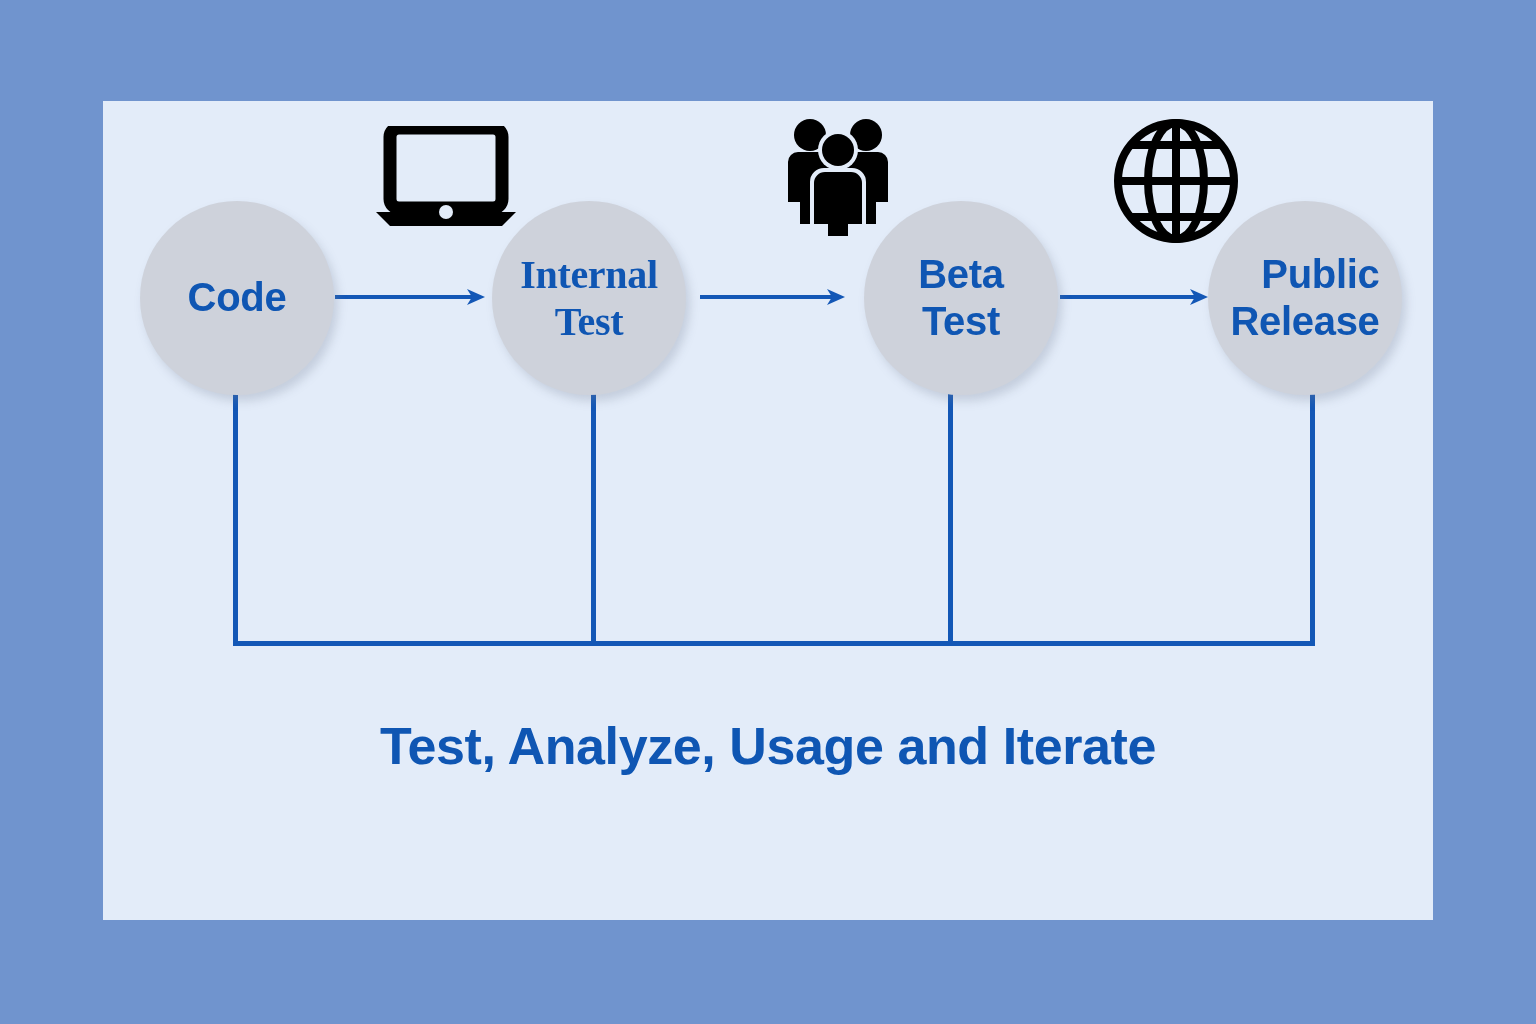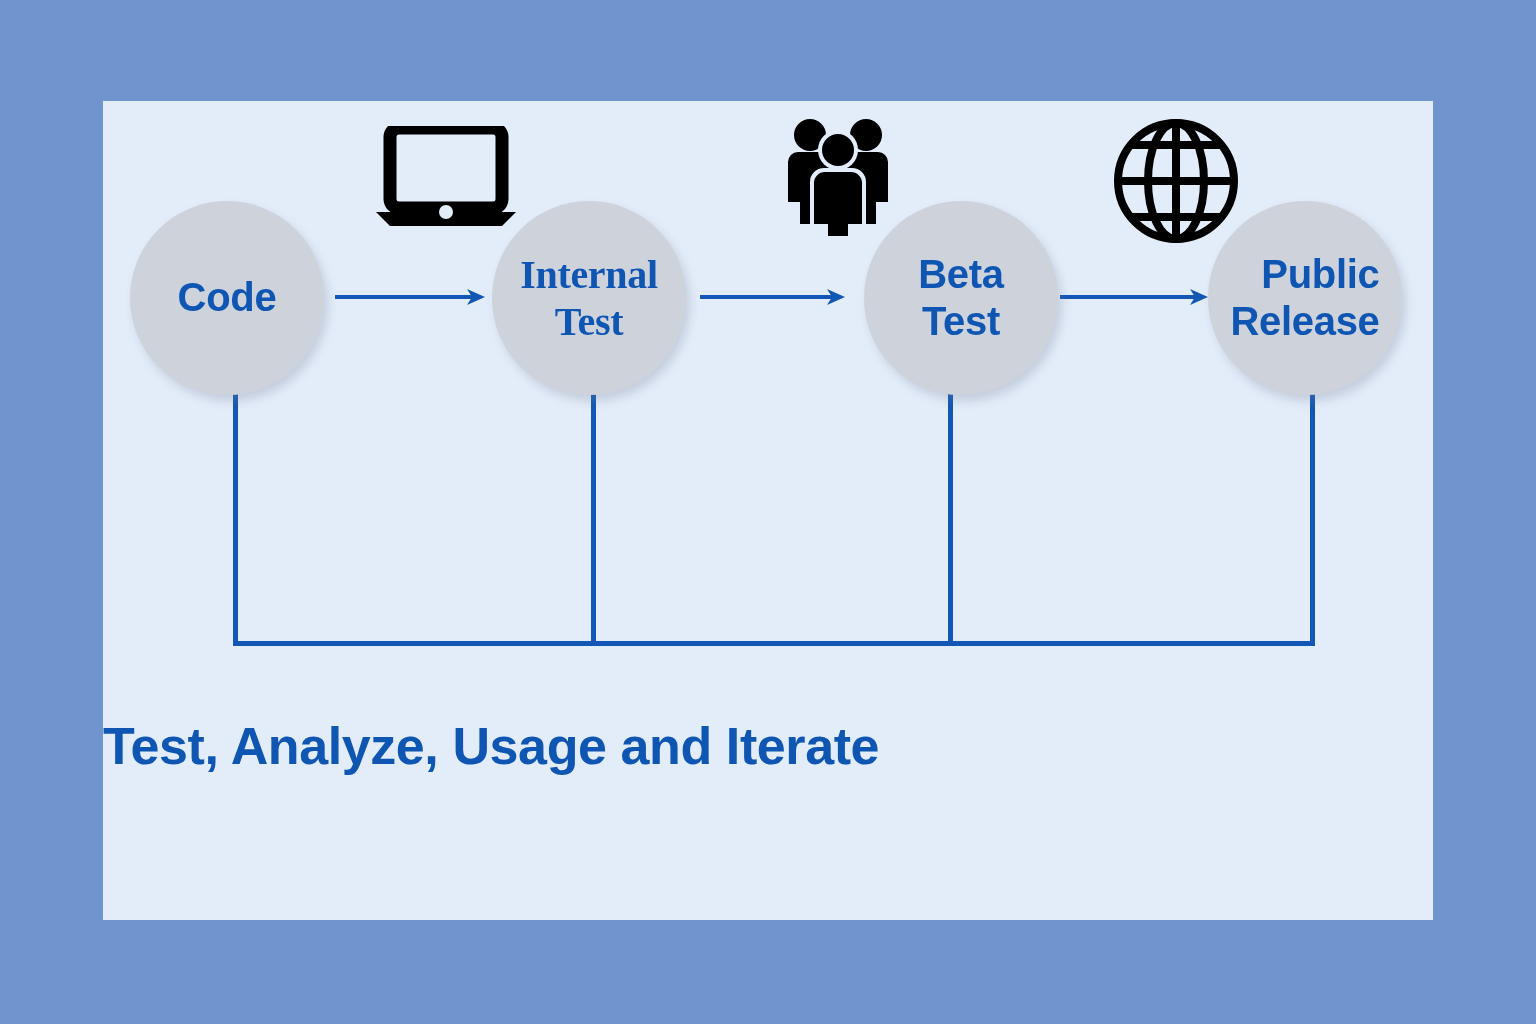--- a/index.html
+++ b/index.html
@@ -30,21 +30,21 @@
     z-index:3;
   }
   .node-label{
     color:#0F56B3;
     font-weight:bold;
     font-size:40px;
     line-height:1.18;
     letter-spacing:-0.3px;
     white-space:pre-line;
   }
-  .n1{left:130px;top:201px;}
+  .n1{left:140px;top:201px;}
   .n2{left:492px;top:201px;font-family:Liberation Serif, serif;}
   .n3{left:864px;top:201px;}
   .n4{left:1208px;top:201px;text-align:right;}
 
   
   .arrow{
     position:absolute;
     height:24px;
     top:285px;
     z-index:2;
@@ -68,21 +68,21 @@
     width:1082px;height:252px;
     z-index:1;
   }
   .bracket svg{display:block;width:100%;height:100%;overflow:visible;}
 
   
   .caption{
     position:absolute;
     left:103px;top:716px;
     width:1330px;
-    text-align:left;
+    text-align:center;
     color:#0F56B3;
     font-weight:bold;
     font-size:52px;
     letter-spacing:-0.4px;
   }
 </style>
 </head>
 <body>
 
 <div id="stage">

